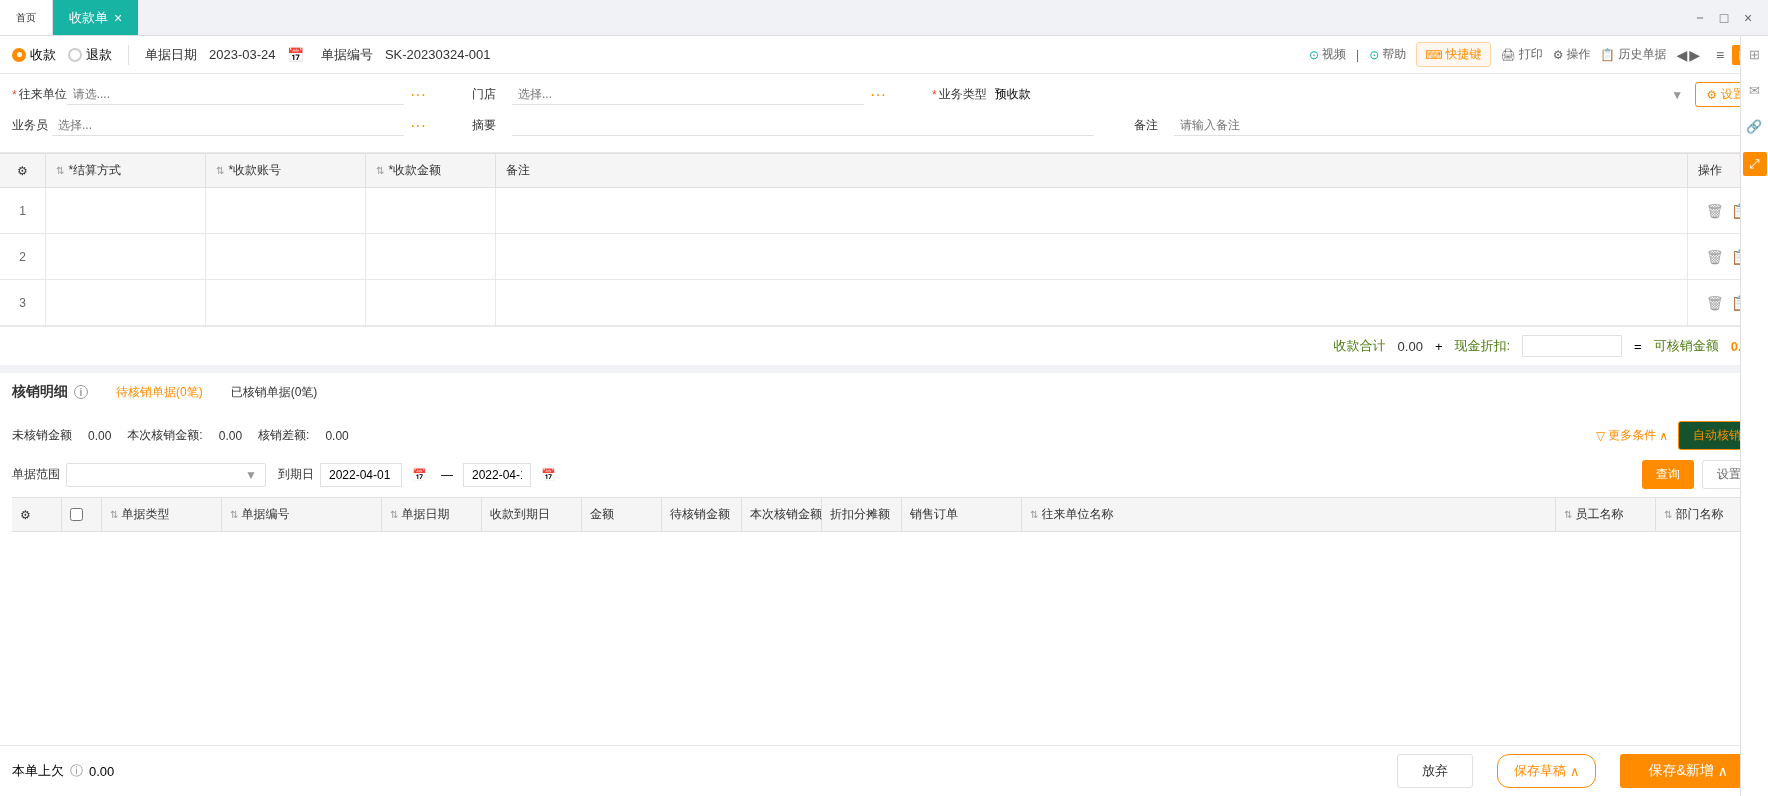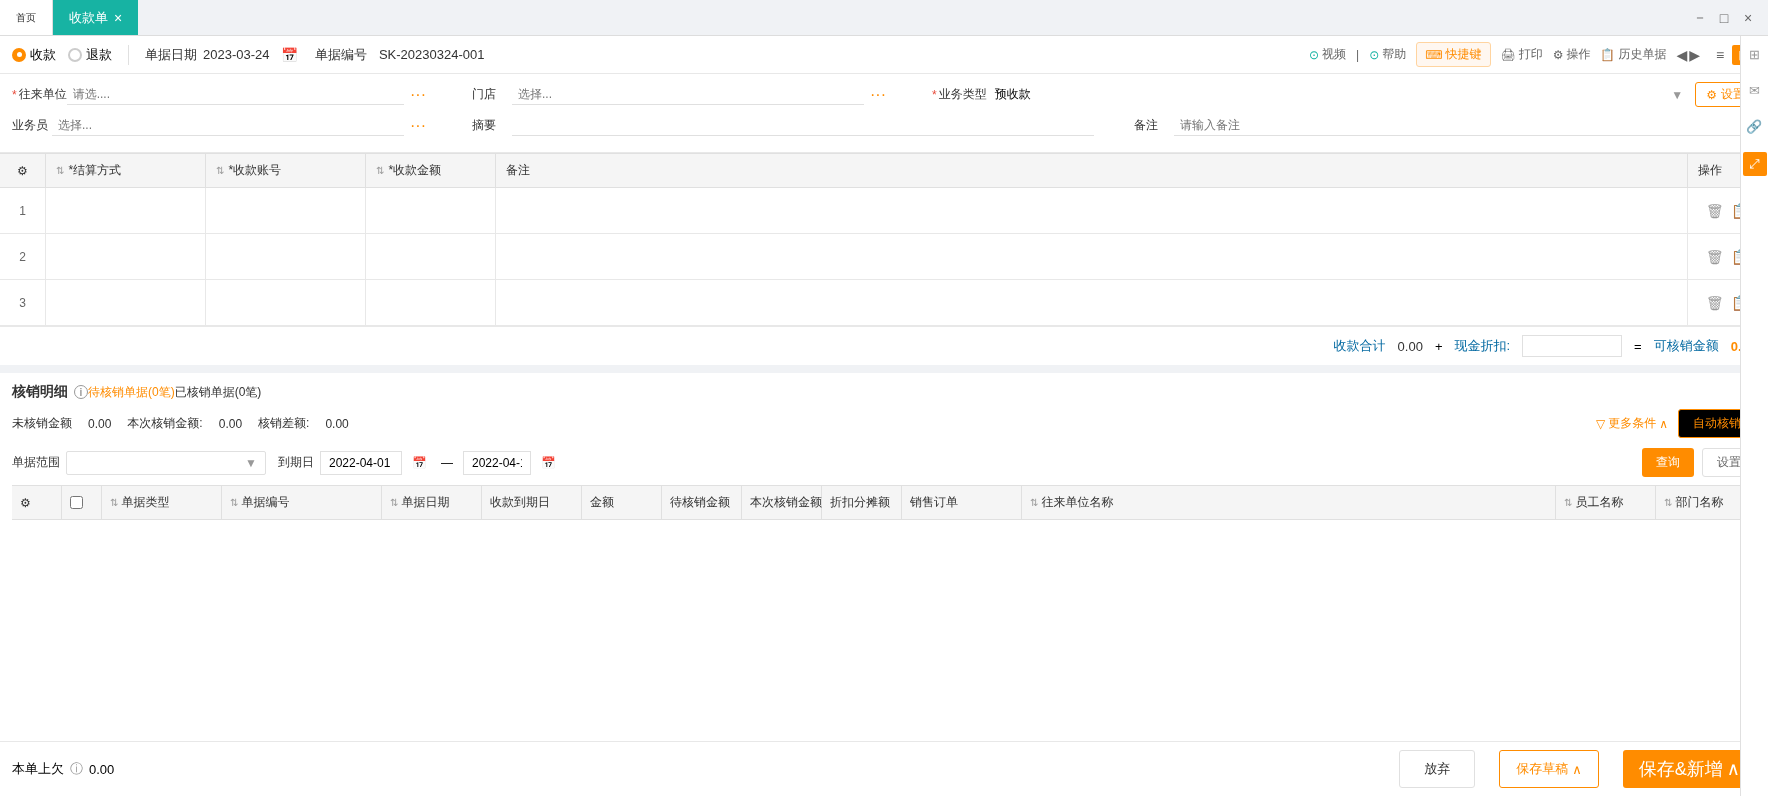--- a/index.html
+++ b/index.html
@@ -55,56 +55,56 @@
     .th:first-child { justify-content: center; }
     .sort-icon { color: #999; font-size: 10px; }
     .table-row-grid { display: grid; grid-template-columns: 46px 160px 160px 130px 1fr 80px; border-bottom: 1px solid #e8e8e8; min-height: 46px; }
     .td { padding: 8px 10px; font-size: 12px; color: #333; border-right: 1px solid #e8e8e8; display: flex; align-items: center; }
     .td:first-child { justify-content: center; color: #666; }
     .td-actions { justify-content: center; gap: 8px; }
     .action-icon { color: #999; cursor: pointer; font-size: 14px; }
 
     
     .summary-row { display: flex; align-items: center; justify-content: flex-end; padding: 8px 12px; background: #fff; border-top: 1px solid #e8e8e8; gap: 12px; font-size: 13px; }
-    .summary-label { color: #0369a1; }
+    .summary-label { color: #4d7c0f; }
     .summary-value { color: #333; }
     .summary-orange { color: #ff8c00; font-weight: 600; }
     .summary-input { border: 1px solid #e0e0e0; padding: 3px 8px; width: 100px; font-size: 12px; }
 
     
     .verify-section { background: #fff; border-top: 8px solid #f0f2f5; padding: 10px 12px; flex: 1; display: flex; flex-direction: column; overflow: hidden; }
-    .verify-header { display: flex; align-items: center; gap: 0; margin-bottom: 8px; }
+    .verify-header { display: flex; align-items: center; gap: 28px; margin-bottom: 20px; }
     .verify-title { font-size: 14px; font-weight: 600; color: #333; display: flex; align-items: center; gap: 6px; }
     .info-icon { width: 14px; height: 14px; border-radius: 50%; border: 1px solid #999; color: #999; font-size: 10px; display: flex; align-items: center; justify-content: center; cursor: pointer; }
     .verify-tab { color: #ff8c00; font-size: 12px; cursor: pointer; }
     .verify-tab.inactive { color: #333; }
     .verify-stats { display: flex; align-items: center; gap: 16px; margin-bottom: 10px; font-size: 12px; }
     .stat-label { color: #333; }
     .stat-value { color: #333; }
     .filter-row { display: flex; align-items: center; gap: 12px; margin-bottom: 8px; }
     .filter-field { display: flex; align-items: center; gap: 6px; font-size: 12px; }
     .filter-label { color: #333; white-space: nowrap; }
     .filter-select { border: 1px solid #e0e0e0; padding: 4px 8px; font-size: 12px; background: #fff; min-width: 120px; display: flex; align-items: center; gap: 4px; border-radius: 2px; }
     .filter-input { border: 1px solid #e0e0e0; padding: 4px 8px; font-size: 12px; width: 100px; }
     .filter-more { color: #ff8c00; font-size: 12px; cursor: pointer; display: flex; align-items: center; gap: 3px; }
-    .btn-auto { background: #000000; border: 1px solid #ff8c00; color: #ff8c00; padding: 5px 14px; border-radius: 3px; cursor: pointer; font-size: 12px; }
+    .btn-auto { background: #14532d; border: 1px solid #ff8c00; color: #ff8c00; padding: 5px 14px; border-radius: 3px; cursor: pointer; font-size: 12px; }
     .btn-query { background: #ff8c00; border: none; color: #fff; padding: 5px 14px; border-radius: 3px; cursor: pointer; font-size: 12px; }
     .btn-settings2 { background: #fff; border: 1px solid #e0e0e0; color: #666; padding: 5px 14px; border-radius: 3px; cursor: pointer; font-size: 12px; }
 
     
     .bottom-table-header { display: grid; grid-template-columns: 50px 40px 120px 160px 100px 100px 80px 80px 80px 80px 120px 1fr 100px 100px; background: #f5f5f5; border-top: 1px solid #e0e0e0; border-bottom: 1px solid #e0e0e0; }
     .bth { padding: 8px 8px; font-size: 12px; color: #333; border-right: 1px solid #e0e0e0; display: flex; align-items: center; gap: 3px; white-space: nowrap; }
 
     
     .bottom-bar { display: flex; align-items: center; padding: 8px 12px; background: #fff; border-top: 1px solid #e8e8e8; }
     .bottom-info { display: flex; align-items: center; gap: 6px; font-size: 13px; }
     .bottom-actions { margin-left: auto; display: flex; gap: 24px; }
     .btn-discard { background: #fff; border: 1px solid #e0e0e0; color: #333; padding: 7px 24px; border-radius: 3px; cursor: pointer; font-size: 13px; }
-    .btn-save-draft { background: #fff; border: 1px solid #ff8c00; color: #ff8c00; padding: 7px 16px; border-radius: 3px; cursor: pointer; font-size: 13px; display: flex; align-items: center; gap: 4px; }
-    .btn-save-new { background: #ff8c00; border: none; color: #fff; padding: 7px 16px; border-radius: 3px; cursor: pointer; font-size: 18px; display: flex; align-items: center; gap: 4px; }
+    .btn-save-draft { background: #fff; border: 1px solid #ff8c00; color: #ff8c00; padding: 7px 16px; border-radius: 12px; cursor: pointer; font-size: 13px; display: flex; align-items: center; gap: 4px; }
+    .btn-save-new { background: #ff8c00; border: none; color: #fff; padding: 7px 28px; border-radius: 3px; cursor: pointer; font-size: 14px; display: flex; align-items: center; gap: 4px; }
 
     
     .right-sidebar { position: fixed; right: 0; top: 36px; width: 28px; background: #fff; border-left: 1px solid #e0e0e0; display: flex; flex-direction: column; align-items: center; padding-top: 8px; gap: 16px; height: calc(796px - 36px); z-index: 10; }
     .sidebar-icon { width: 20px; height: 20px; display: flex; align-items: center; justify-content: center; cursor: pointer; color: #999; font-size: 13px; }
     .sidebar-icon.orange-bg { background: #ff8c00; color: #fff; border-radius: 2px; width: 24px; height: 24px; }
   </style>
 </head>
 <body>
 
 <div class="tab-bar">
@@ -133,21 +133,21 @@
         <span>收款</span>
       </div>
       <div class="radio-item">
         <div class="radio-empty"></div>
         <span>退款</span>
       </div>
     </div>
     <div class="toolbar-divider"></div>
     <div class="toolbar-field">
       <span class="toolbar-label">单据日期</span>
-      <span style="" class="toolbar-value">2023-03-24</span>
+      <span style="margin-left:6px;" class="toolbar-value">2023-03-24</span>
       <span class="calendar-icon" style="margin-left:6px;">📅</span>
     </div>
     <div class="toolbar-field">
       <span class="toolbar-label">单据编号</span>
       <span style="margin-left:6px;" class="toolbar-value">SK-20230324-001</span>
     </div>
     <div class="toolbar-right">
       <div class="toolbar-right-item">
         <span class="icon">⊙</span>
         <span>视频</span>

